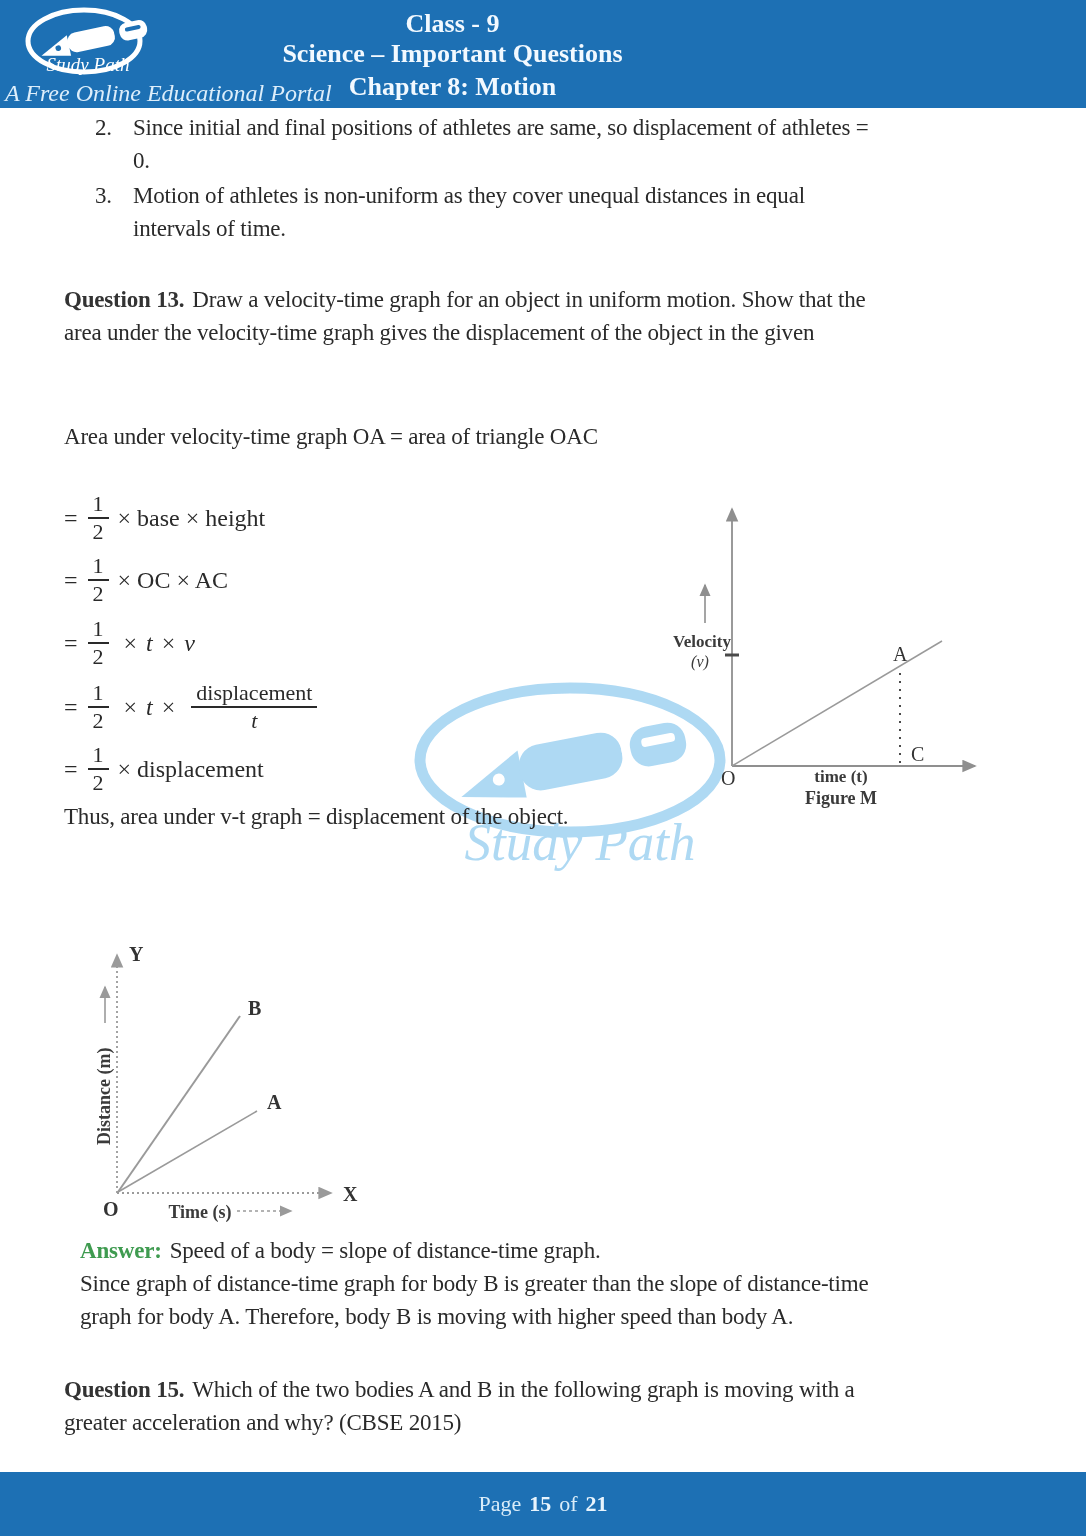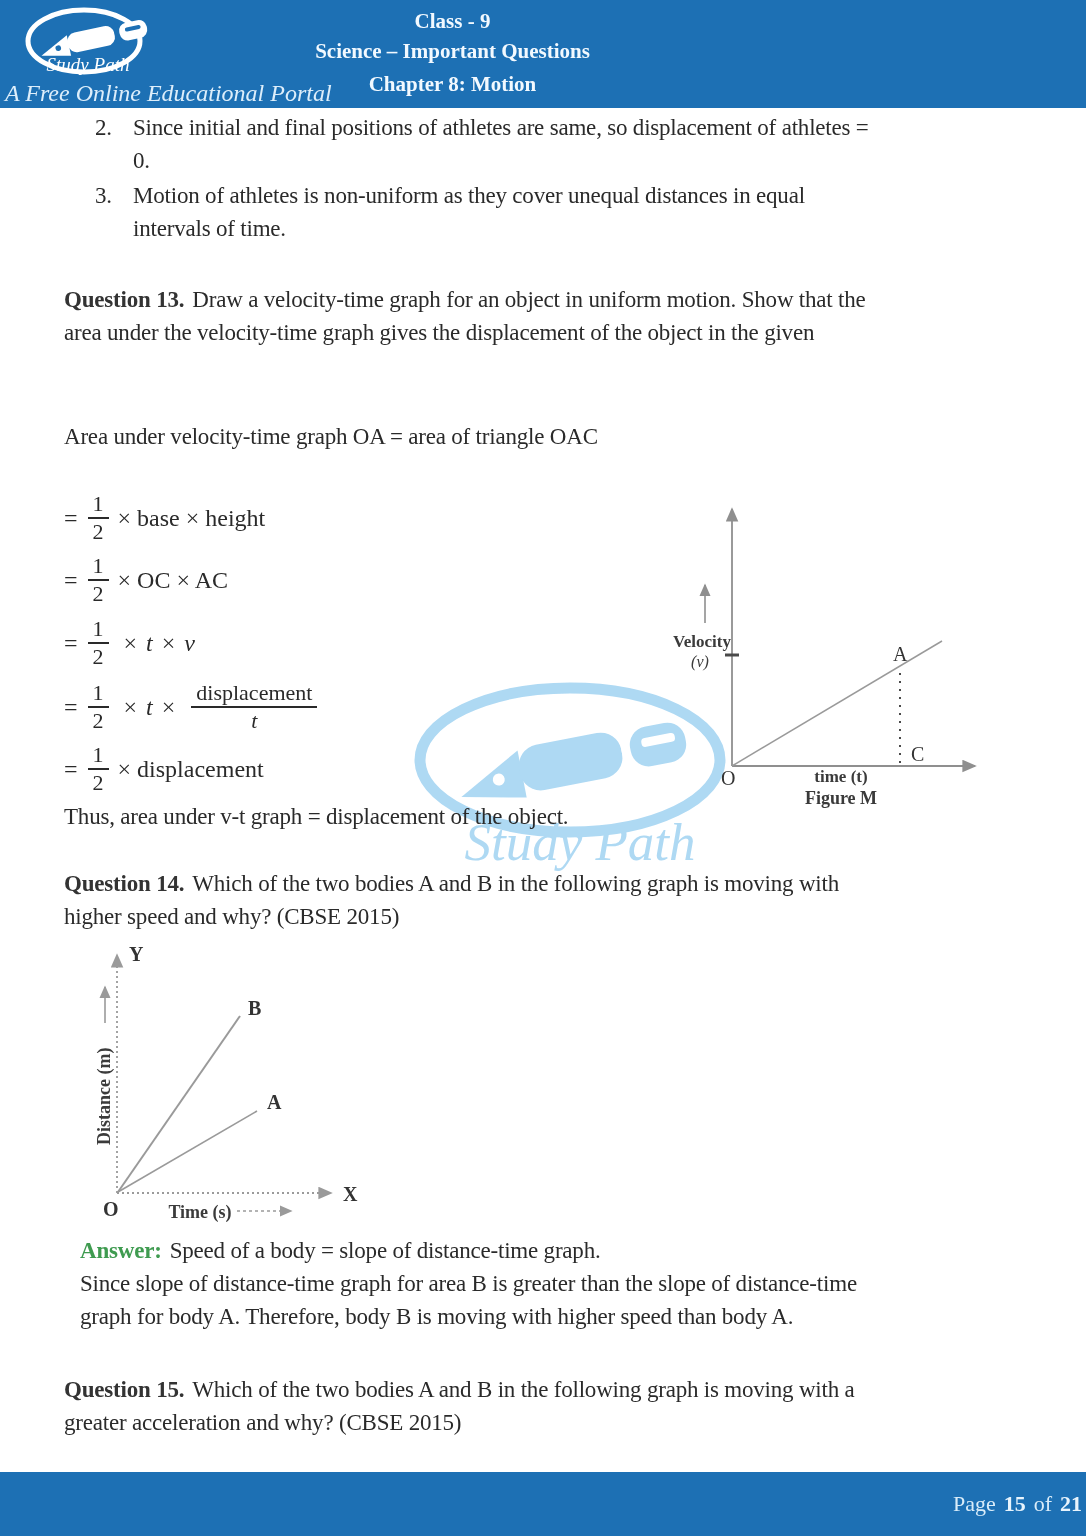--- a/index.html
+++ b/index.html
@@ -6,28 +6,28 @@
   body{
     width:1086px;height:1536px;position:relative;background:#ffffff;
     font-family:"Liberation Serif","DejaVu Serif",serif;color:#2a2a2a;
     overflow:hidden;
   }
   .page{position:absolute;inset:0;}
 
   
   .hdr{position:absolute;top:0;left:0;width:1086px;height:108px;background:#1d70b4;z-index:3;}
   .hdr-title{position:absolute;left:0;width:905px;text-align:center;color:#f2f9ff;
-             font-weight:bold;font-size:21px;white-space:nowrap;}
+             font-weight:bold;font-size:26px;white-space:nowrap;}
   .t1{top:9px;} .t2{top:39px;} .t3{top:72px;}
   .logo{position:absolute;left:12px;top:5px;}
   .tagline{position:absolute;left:5px;top:80px;color:#ddeefb;font-size:24px;white-space:nowrap;font-style:italic;}
 
   
   .ftr{position:absolute;top:1472px;left:0;width:1086px;height:64px;background:#1d70b4;
-       display:flex;align-items:center;justify-content:flex-end;color:#d9ecf9;font-size:22px;z-index:3;}
+       display:flex;align-items:center;justify-content:center;color:#d9ecf9;font-size:22px;z-index:3;}
   .ftr span{margin:0 4px;} .ftr b{margin:8px 4px;color:#e8f4fd;}
 
   
   .blk{position:absolute;z-index:2;font-size:23px;line-height:33px;letter-spacing:-0.2px;}
   .line{white-space:nowrap;}
   .qlabel{font-weight:bold;color:#333333;margin-right:8px;}
   .alabel{font-weight:bold;color:#3f9b50;margin-right:8px;}
   .li{display:flex;}
   .li .num{width:38px;flex:0 0 38px;}
 
@@ -177,24 +177,20 @@
     <line x1="50" y1="136" x2="50" y2="98" stroke="#8f8f8f" stroke-width="1.6" marker-end="url(#arr)"></line>
     <text x="47" y="160" text-anchor="middle" font-size="17" font-weight="bold" fill="#3b3b3b">Velocity</text>
     <text x="45" y="180" text-anchor="middle" font-size="16" font-style="italic" fill="#3b3b3b">(v)</text>
     <text x="238" y="174" font-size="20" fill="#333333">A</text>
     <text x="256" y="274" font-size="20" fill="#333333">C</text>
     <text x="66" y="298" font-size="20" fill="#333333">O</text>
     <text x="186" y="295" text-anchor="middle" font-size="17" font-weight="bold" fill="#3b3b3b">time (t)</text>
     <text x="186" y="317" text-anchor="middle" font-size="18" font-weight="bold" fill="#3a3a3a" font-family="Liberation Sans, DejaVu Sans, sans-serif">Figure M</text>
   </svg>
 
-  <div class="blk" style="left:64px;top:867px;">
-    <div class="line"><span class="qlabel">Question 14.</span><span>Which of the two bodies A and B in the following graph is moving with</span></div>
-    <div class="line">higher speed and why? (CBSE 2015)</div>
-  </div>
 
   <svg class="fig2" width="330" height="300" viewBox="0 0 330 300">
     <defs>
       <marker id="arr2" markerWidth="9" markerHeight="8" refX="7" refY="3.5" orient="auto">
         <path d="M0,0 L8,3.5 L0,7 z" fill="#9a9a9a"></path>
       </marker>
     </defs>
     <line x1="32" y1="258" x2="32" y2="20" stroke="#9a9a9a" stroke-width="1.8" stroke-dasharray="2,3" marker-end="url(#arr2)"></line>
     <line x1="32" y1="258" x2="246" y2="258" stroke="#9a9a9a" stroke-width="1.8" stroke-dasharray="2,3" marker-end="url(#arr2)"></line>
     <line x1="33" y1="257" x2="155" y2="81" stroke="#9a9a9a" stroke-width="2"></line>
@@ -205,21 +201,21 @@
     <text x="258" y="266" font-size="20" font-weight="bold" fill="#333333">X</text>
     <text x="18" y="281" font-size="20" font-weight="bold" fill="#333333">O</text>
     <text x="163" y="80" font-size="20" font-weight="bold" fill="#333333">B</text>
     <text x="182" y="174" font-size="20" font-weight="bold" fill="#333333">A</text>
     <text transform="translate(25,210) rotate(-90)" font-size="18" font-weight="bold" fill="#3b3b3b">Distance (m)</text>
     <text x="115" y="283" text-anchor="middle" font-size="18" font-weight="bold" fill="#3b3b3b">Time (s)</text>
   </svg>
 
   <div class="blk" style="left:80px;top:1234px;">
     <div class="line"><span class="alabel">Answer:</span><span>Speed of a body = slope of distance-time graph.</span></div>
-    <div class="line">Since slope of distance-time graph for area B is greater than the slope of distance-time</div>
+    <div class="line">Since graph of distance-time graph for body B is greater than the slope of distance-time</div>
     <div class="line">graph for body A. Therefore, body B is moving with higher speed than body A.</div>
   </div>
 
   <div class="blk" style="left:64px;top:1373px;">
     <div class="line"><span class="qlabel">Question 15.</span><span>Which of the two bodies A and B in the following graph is moving with a</span></div>
     <div class="line">greater acceleration and why? (CBSE 2015)</div>
   </div>
 
   <div class="ftr">
     <span>Page</span>

